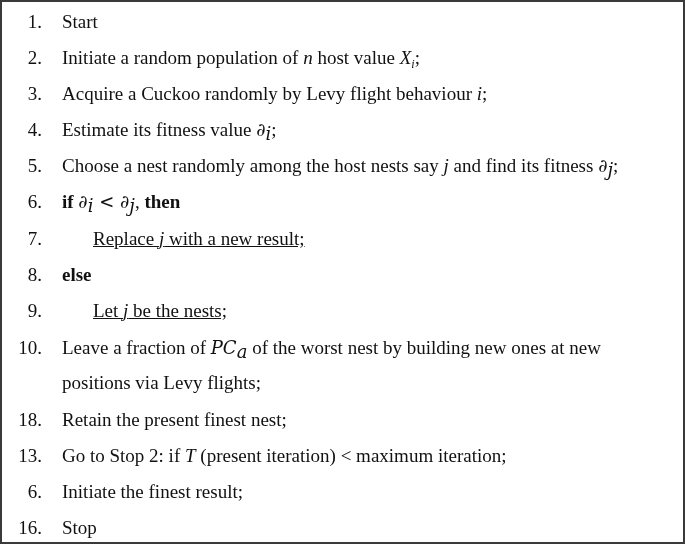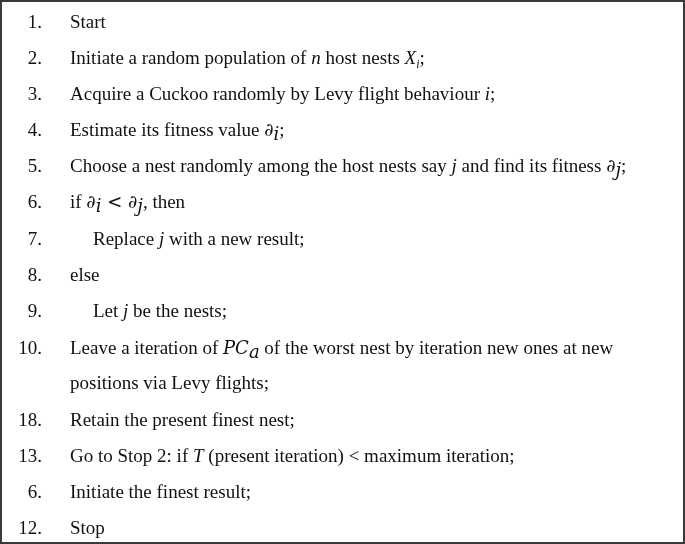--- a/index.html
+++ b/index.html
@@ -10,43 +10,43 @@
       border: 2px solid #3a3a3a;
       background: #ffffff;
     }
     .algo {
       position: absolute; left: 0; top: 0; width: 100%;
       font-family: "Liberation Serif", "DejaVu Serif", serif;
       font-size: 19px; color: #111;
     }
     .step { position: absolute; left: 0; height: 24px; line-height: 24px; white-space: nowrap; }
     .num { position: absolute; text-align: right; width: 40px; left: 0; }
-    .txt { position: absolute; left: 68px; }
-    .txt.indent { left: 91px; }
-    .txt.cont { left: 68px; }
-    .b { font-weight: normal; text-align: center; }
+    .txt { position: absolute; left: 60px; }
+    .txt.indent { left: 91px; text-decoration: underline; }
+    .txt.cont { left: 60px; }
+    .b { font-weight: bold; text-align: center; }
     .it { font-style: italic; }
     .math { font-family: "DejaVu Serif", serif; font-style: italic; font-size: 18px; }
     .math-up { font-family: "DejaVu Serif", serif; font-size: 18px; }
     sub { font-size: 12px; line-height: 0; vertical-align: -4px; }
   </style>
 </head>
 <body>
 
 <div class="frame">
   <div class="algo">
 
     <div class="step" style="top:8px">
       <span class="num">1.</span>
       <span class="txt">Start</span>
     </div>
 
     <div class="step" style="top:44px">
       <span class="num">2.</span>
-      <span class="txt"><span>Initiate a random population of </span><span class="it">n</span><span> host nests </span><span class="it">X</span><sub class="it">i</sub><span>;</span></span>
+      <span class="txt"><span>Initiate a random population of </span><span class="it">n</span><span> host value </span><span class="it">X</span><sub class="it">i</sub><span>;</span></span>
     </div>
 
     <div class="step" style="top:80px">
       <span class="num">3.</span>
       <span class="txt"><span>Acquire a Cuckoo randomly by Levy flight behaviour </span><span class="it">i</span><span>;</span></span>
     </div>
 
     <div class="step" style="top:116px">
       <span class="num">4.</span>
       <span class="txt"><span>Estimate its fitness value </span><span class="math-up">∂</span><sub class="math">i</sub><span>;</span></span>
@@ -72,21 +72,21 @@
       <span class="txt b">else</span>
     </div>
 
     <div class="step" style="top:297px">
       <span class="num">9.</span>
       <span class="txt indent"><span>Let </span><span class="it">j</span><span> be the nests;</span></span>
     </div>
 
     <div class="step" style="top:334px">
       <span class="num">10.</span>
-      <span class="txt"><span>Leave a iteration of </span><span class="math">PC</span><sub class="math">a</sub><span> of the worst nest by iteration new ones at new</span></span>
+      <span class="txt"><span>Leave a fraction of </span><span class="math">PC</span><sub class="math">a</sub><span> of the worst nest by building new ones at new</span></span>
     </div>
     <div class="step" style="top:369px">
       <span class="txt cont">positions via Levy flights;</span>
     </div>
 
     <div class="step" style="top:406px">
       <span class="num">18.</span>
       <span class="txt">Retain the present finest nest;</span>
     </div>
 
@@ -94,18 +94,18 @@
       <span class="num">13.</span>
       <span class="txt"><span>Go to Stop 2: if </span><span class="it">T</span><span> (present iteration) &lt; maximum iteration;</span></span>
     </div>
 
     <div class="step" style="top:478px">
       <span class="num">6.</span>
       <span class="txt">Initiate the finest result;</span>
     </div>
 
     <div class="step" style="top:514px">
-      <span class="num">12.</span>
+      <span class="num">16.</span>
       <span class="txt">Stop</span>
     </div>
 
   </div>
 </div>
 
 </body></html>

